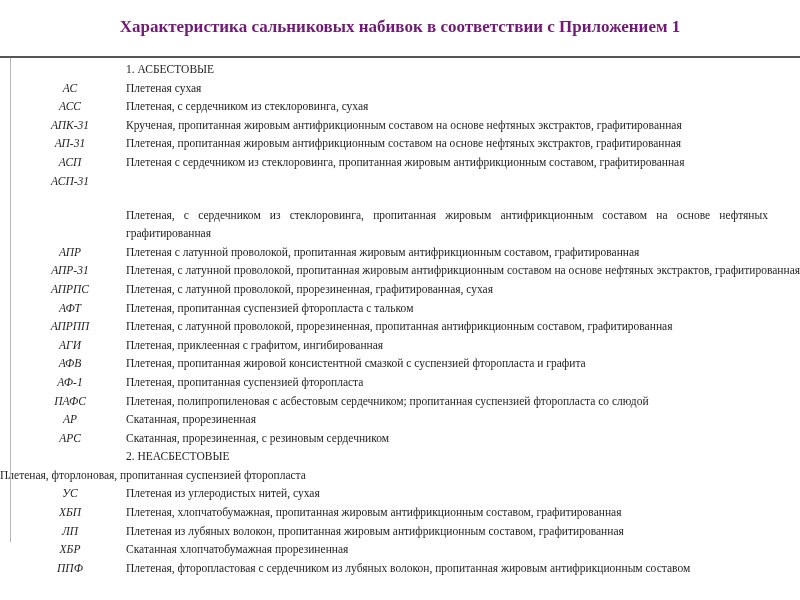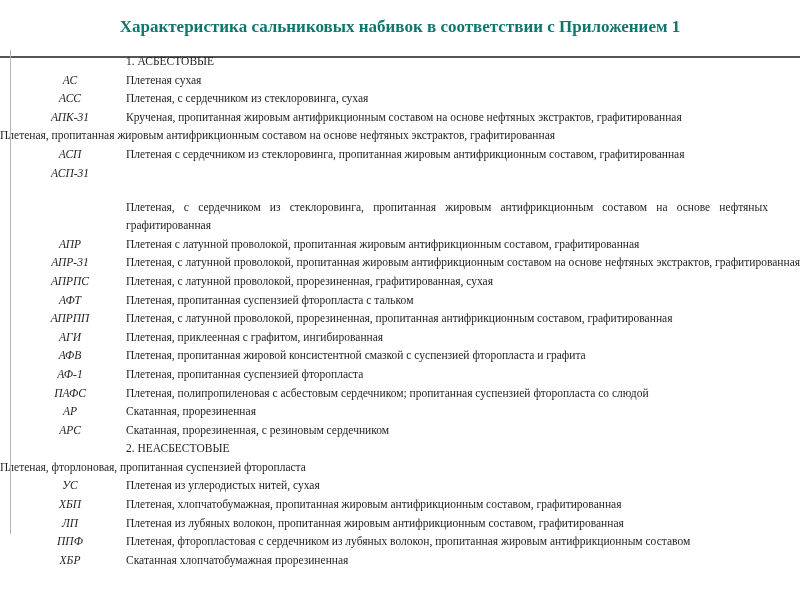--- a/index.html
+++ b/index.html
@@ -16,34 +16,34 @@
     font-family: "Liberation Serif", serif;
     color: var(--text, #1f1f1f);
   }
   .title {
     margin: 0;
     padding-top: 15px;
     text-align: center;
     font-size: 17px;
     line-height: 24px;
     font-weight: bold;
-    color: #0f766e;
+    color: #701a75;
   }
   .top-rule {
     position: absolute;
     left: 0;
     top: 56px;
     width: 800px;
     height: 2px;
     background: var(--rule, #55555c);
   }
   .table {
     position: absolute;
     left: 0;
-    top: 50px;
+    top: 58px;
     width: 800px;
   }
   .left-border {
     position: absolute;
     left: 10px;
     top: 0;
     width: 1px;
     height: 484px;
     background: var(--border, #b5b5b5);
   }
@@ -98,20 +98,21 @@
         </div>
         <div class="row">
           <div class="code">АСС</div>
           <div class="desc">Плетеная, с сердечником из стеклоровинга, сухая</div>
         </div>
         <div class="row">
           <div class="code">АПК-31</div>
           <div class="desc">Крученая, пропитанная жировым антифрикционным составом на основе нефтяных экстрактов, графитированная</div>
         </div>
         <div class="row">
+          <div class="code">АП-31</div>
           <div class="desc">Плетеная, пропитанная жировым антифрикционным составом на основе нефтяных экстрактов, графитированная</div>
         </div>
         <div class="row">
           <div class="code">АСП</div>
           <div class="desc">Плетеная с сердечником из стеклоровинга, пропитанная жировым антифрикционным составом, графитированная</div>
         </div>
         <div class="row">
           <div class="code">АСП-31</div>
           <div class="desc wrap">
             <div class="justify-line">Плетеная, с сердечником из стеклоровинга, пропитанная жировым антифрикционным составом на основе нефтяных</div>
@@ -175,22 +176,22 @@
         </div>
         <div class="row">
           <div class="code">ХБП</div>
           <div class="desc">Плетеная, хлопчатобумажная, пропитанная жировым антифрикционным составом, графитированная</div>
         </div>
         <div class="row">
           <div class="code">ЛП</div>
           <div class="desc">Плетеная из лубяных волокон, пропитанная жировым антифрикционным составом, графитированная</div>
         </div>
         <div class="row">
+          <div class="code">ХБР</div>
+          <div class="desc">Скатанная хлопчатобумажная прорезиненная</div>
+        </div>
+        <div class="row">
           <div class="code">ППФ</div>
           <div class="desc">Плетеная, фторопластовая с сердечником из лубяных волокон, пропитанная жировым антифрикционным составом</div>
-        </div>
-        <div class="row">
-          <div class="code">ХБР</div>
-          <div class="desc">Скатанная хлопчатобумажная прорезиненная</div>
         </div>
       </div>
   </div>
 </div>
 
 </body></html>

